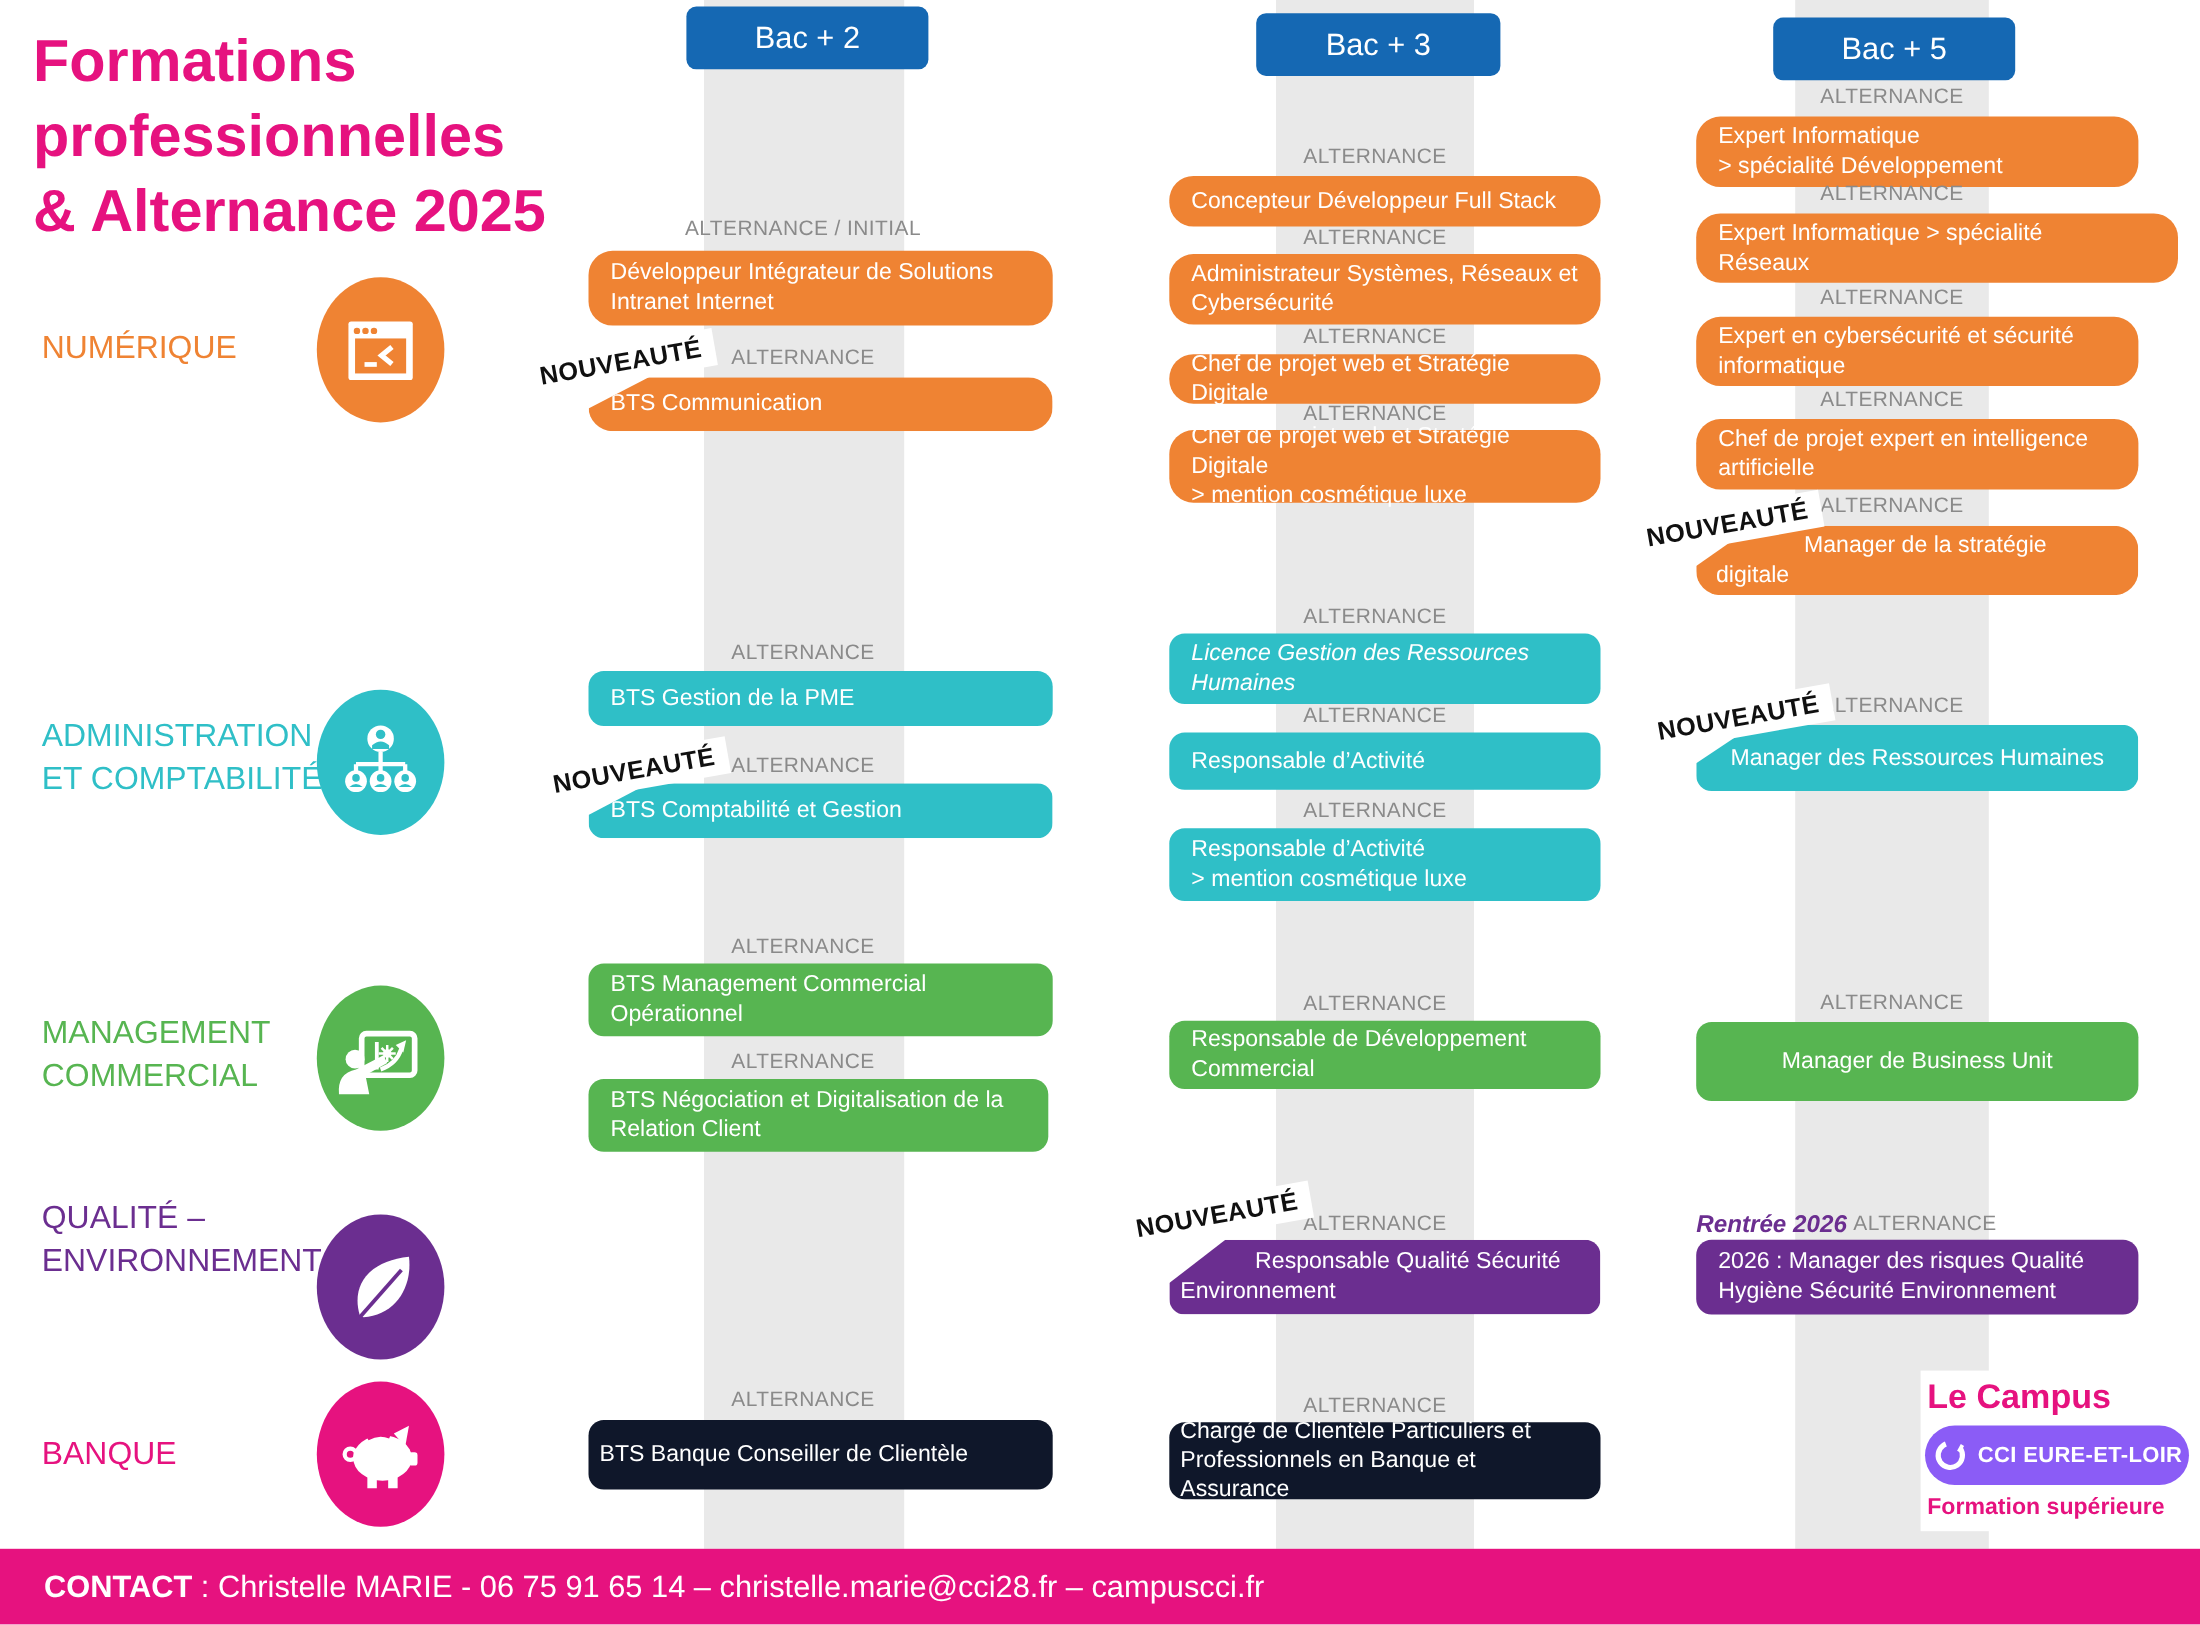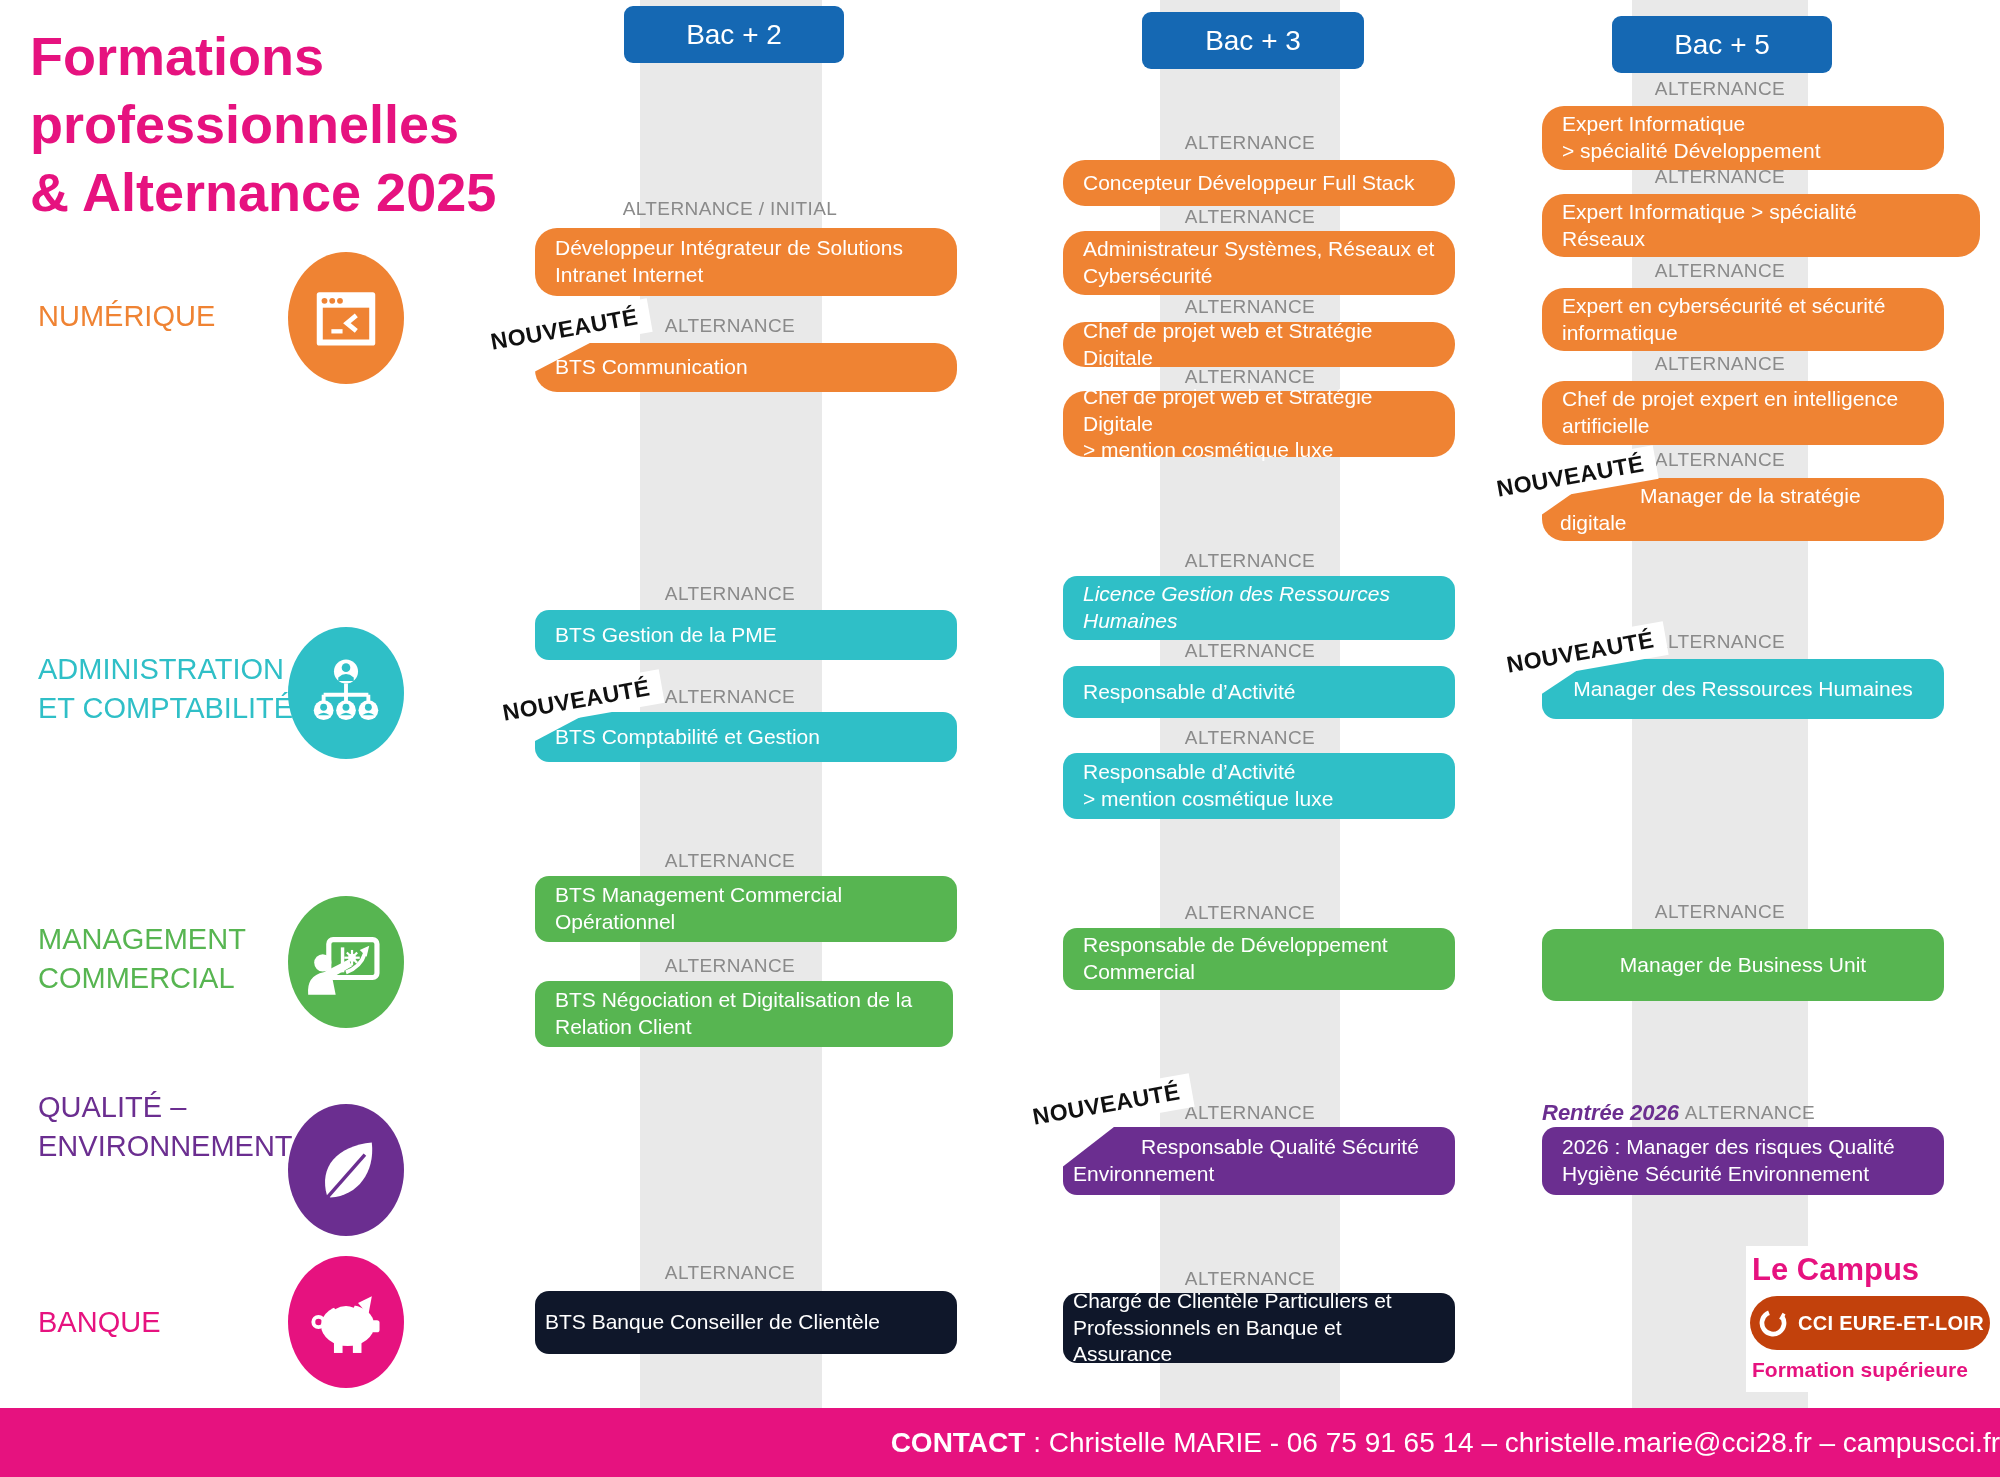--- a/index.html
+++ b/index.html
@@ -23,26 +23,26 @@
   .purple{background:#6B2E90;} .pinkbg{background:#0f172a;padding-left:10px;}
   .cut{clip-path:polygon(13% 0,100% 0,100% 100%,0 100%,0 58%);}
   .flag{position:absolute;background:#fff;color:#101010;font-weight:800;font-size:23px;
         padding:3px 12px 4px 12px;transform:rotate(-10deg);z-index:3;letter-spacing:0.5px;}
   .note{position:absolute;color:#6B2E90;font-weight:700;font-style:italic;font-size:22px;z-index:2;}
   .indent80{text-indent:80px;padding-left:18px;}
   .indent68{text-indent:68px;padding-left:10px;}
   .centertxt{justify-content:center;text-align:center;padding:0 16px;}
   .logo-panel{position:absolute;left:1746px;top:1246px;width:246px;height:146px;background:#fff;z-index:3;}
   .logo-title{color:#E6127F;font-size:31px;font-weight:800;margin:6px 0 8px 6px;}
-  .logo-pill{margin-left:4px;width:240px;height:54px;border-radius:27px;background:#c2410c;
+  .logo-pill{margin-left:4px;width:240px;height:54px;border-radius:27px;background:#8b5cf6;
              display:flex;align-items:center;justify-content:center;gap:8px;}
   .logo-pill span{color:#fff;font-weight:800;font-size:20px;letter-spacing:0.3px;}
   .logo-sub{color:#E6127F;font-size:21px;font-weight:700;margin:8px 0 0 6px;}
   .contact-bar{position:absolute;left:0;top:1408px;width:2000px;height:69px;background:#E6127F;
-               display:flex;align-items:center;z-index:5;justify-content:flex-end;}
+               display:flex;align-items:center;z-index:5;}
   .contact-bar div{color:#fff;font-size:28px;margin-left:40px;}
   .contact-bar b{font-weight:800;}
 </style>
 </head>
 <body>
 
 <div class="canvas">
 
   <div class="band" style="left:640px;width:182px;"></div>
   <div class="band" style="left:1160px;width:180px;"></div>

